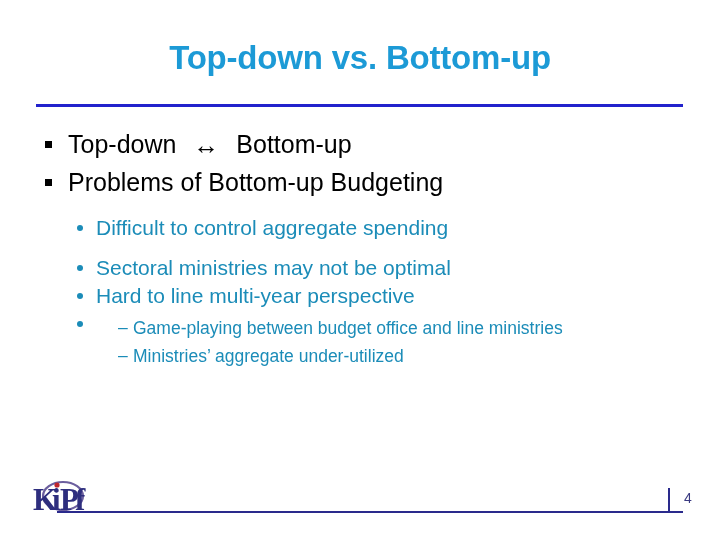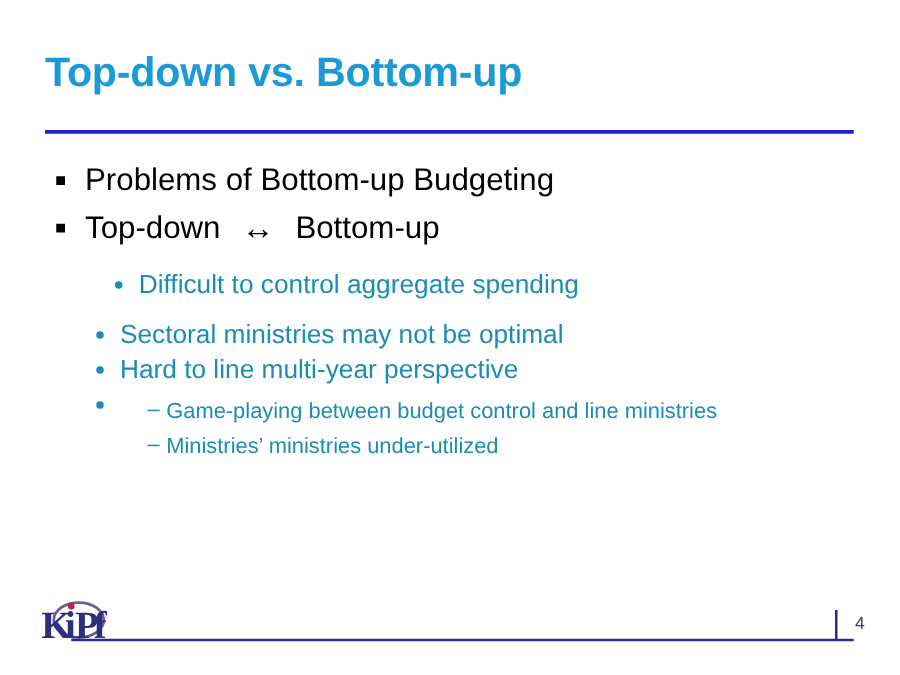--- a/index.html
+++ b/index.html
@@ -20,21 +20,21 @@
     height: 540px;
     background: #ffffff;
   }
 
   
   .title-block {
     position: absolute;
     left: 36px;
     top: 38px;
     width: 648px;
-    text-align: left;
+    text-align: center;
   }
   .slide-title {
     font-size: 33px;
     font-weight: bold;
     color: #1C9AD6;
     letter-spacing: -0.2px;
     line-height: 40px;
     white-space: nowrap;
   }
   .title-rule {
@@ -83,21 +83,21 @@
 
   .lvl2-group { margin-top: 16px; }
   .lvl2 {
     position: relative;
     padding-left: 96px;
     color: #1B8CB8;
     font-size: 21px;
     line-height: 28px;
     white-space: nowrap;
   }
-  .lvl2.gap-after { margin-bottom: 12px; margin-left: 15px; }
+  .lvl2.gap-after { margin-bottom: 12px; }
   .lvl2 .marker-dot {
     position: absolute;
     left: 77px;
     top: 11px;
     width: 6px;
     height: 6px;
     border-radius: 50%;
     background: #1B8CB8;
   }
 
@@ -161,30 +161,30 @@
 
   <div class="title-block">
     <div class="slide-title">Top-down vs. Bottom-up</div>
   </div>
   <div class="title-rule"></div>
 
   <div class="body-block">
 
     <div class="lvl1">
       <span class="marker-sq"></span>
-      <span>Problems of Bottom-up Budgeting</span>
-    </div>
-
-    <div class="lvl1">
-      <span class="marker-sq"></span>
       <span>Top-down</span>
       <span class="arrow-glyph">↔</span>
       <span>Bottom-up</span>
     </div>
 
+    <div class="lvl1">
+      <span class="marker-sq"></span>
+      <span>Problems of Bottom-up Budgeting</span>
+    </div>
+
     <div class="lvl2-group">
       <div class="lvl2 gap-after">
         <span class="marker-dot"></span>
         <span>Difficult to control aggregate spending</span>
       </div>
       <div class="lvl2">
         <span class="marker-dot"></span>
         <span>Sectoral ministries may not be optimal</span>
       </div>
       <div class="lvl2">
@@ -192,25 +192,25 @@
         <span>Hard to line multi-year perspective</span>
       </div>
       <div class="lvl2">
         <span class="marker-dot"></span>
       </div>
     </div>
 
     <div class="lvl3-group">
       <div class="lvl3">
         <span class="marker-dash">–</span>
-        <span>Game-playing between budget control and line ministries</span>
+        <span>Game-playing between budget office and line ministries</span>
       </div>
       <div class="lvl3">
         <span class="marker-dash">–</span>
-        <span>Ministries’ ministries under-utilized</span>
+        <span>Ministries’ aggregate under-utilized</span>
       </div>
     </div>
 
   </div>
 
   <div class="logo">
     <svg width="62" height="40" viewBox="0 0 62 40" xmlns="http://www.w3.org/2000/svg" aria-hidden="true">
       <ellipse cx="31" cy="18" rx="20" ry="14" fill="none" stroke="#6B5E9E" stroke-width="2.2"></ellipse>
       <g fill="#2E2E7E" font-family="Liberation Serif, serif" font-size="31" font-weight="bold">
         <text x="1" y="32">K</text>

